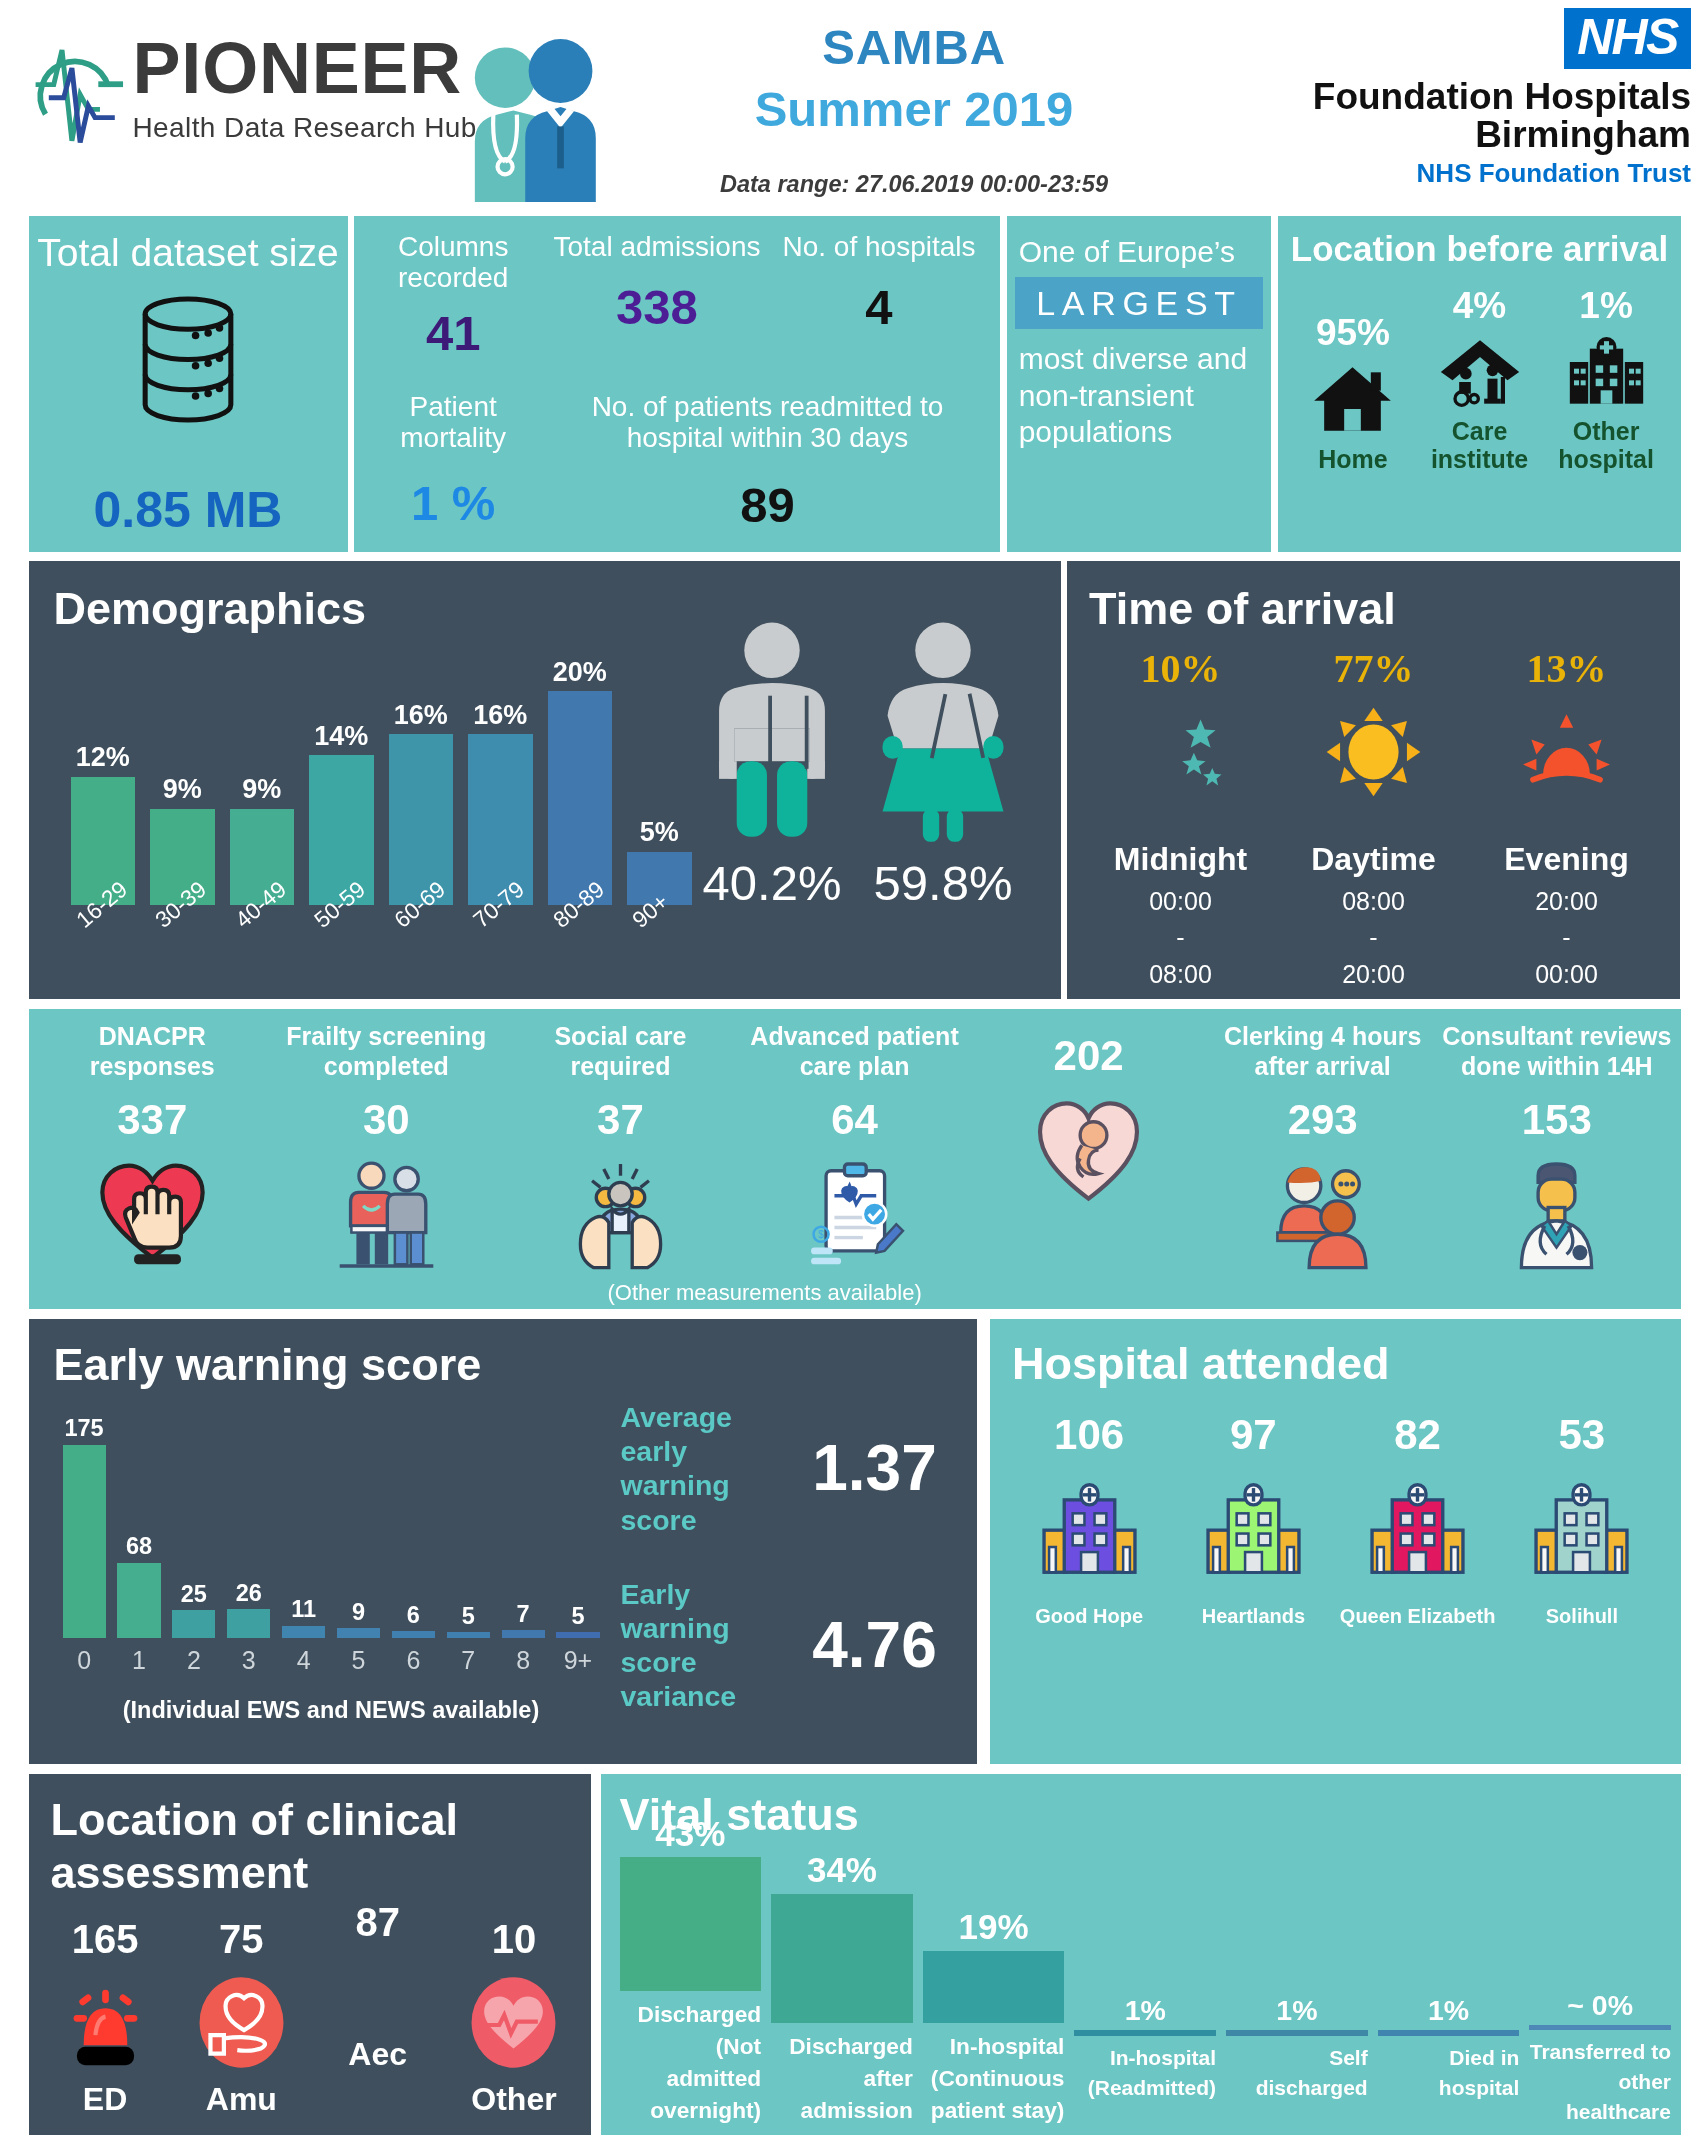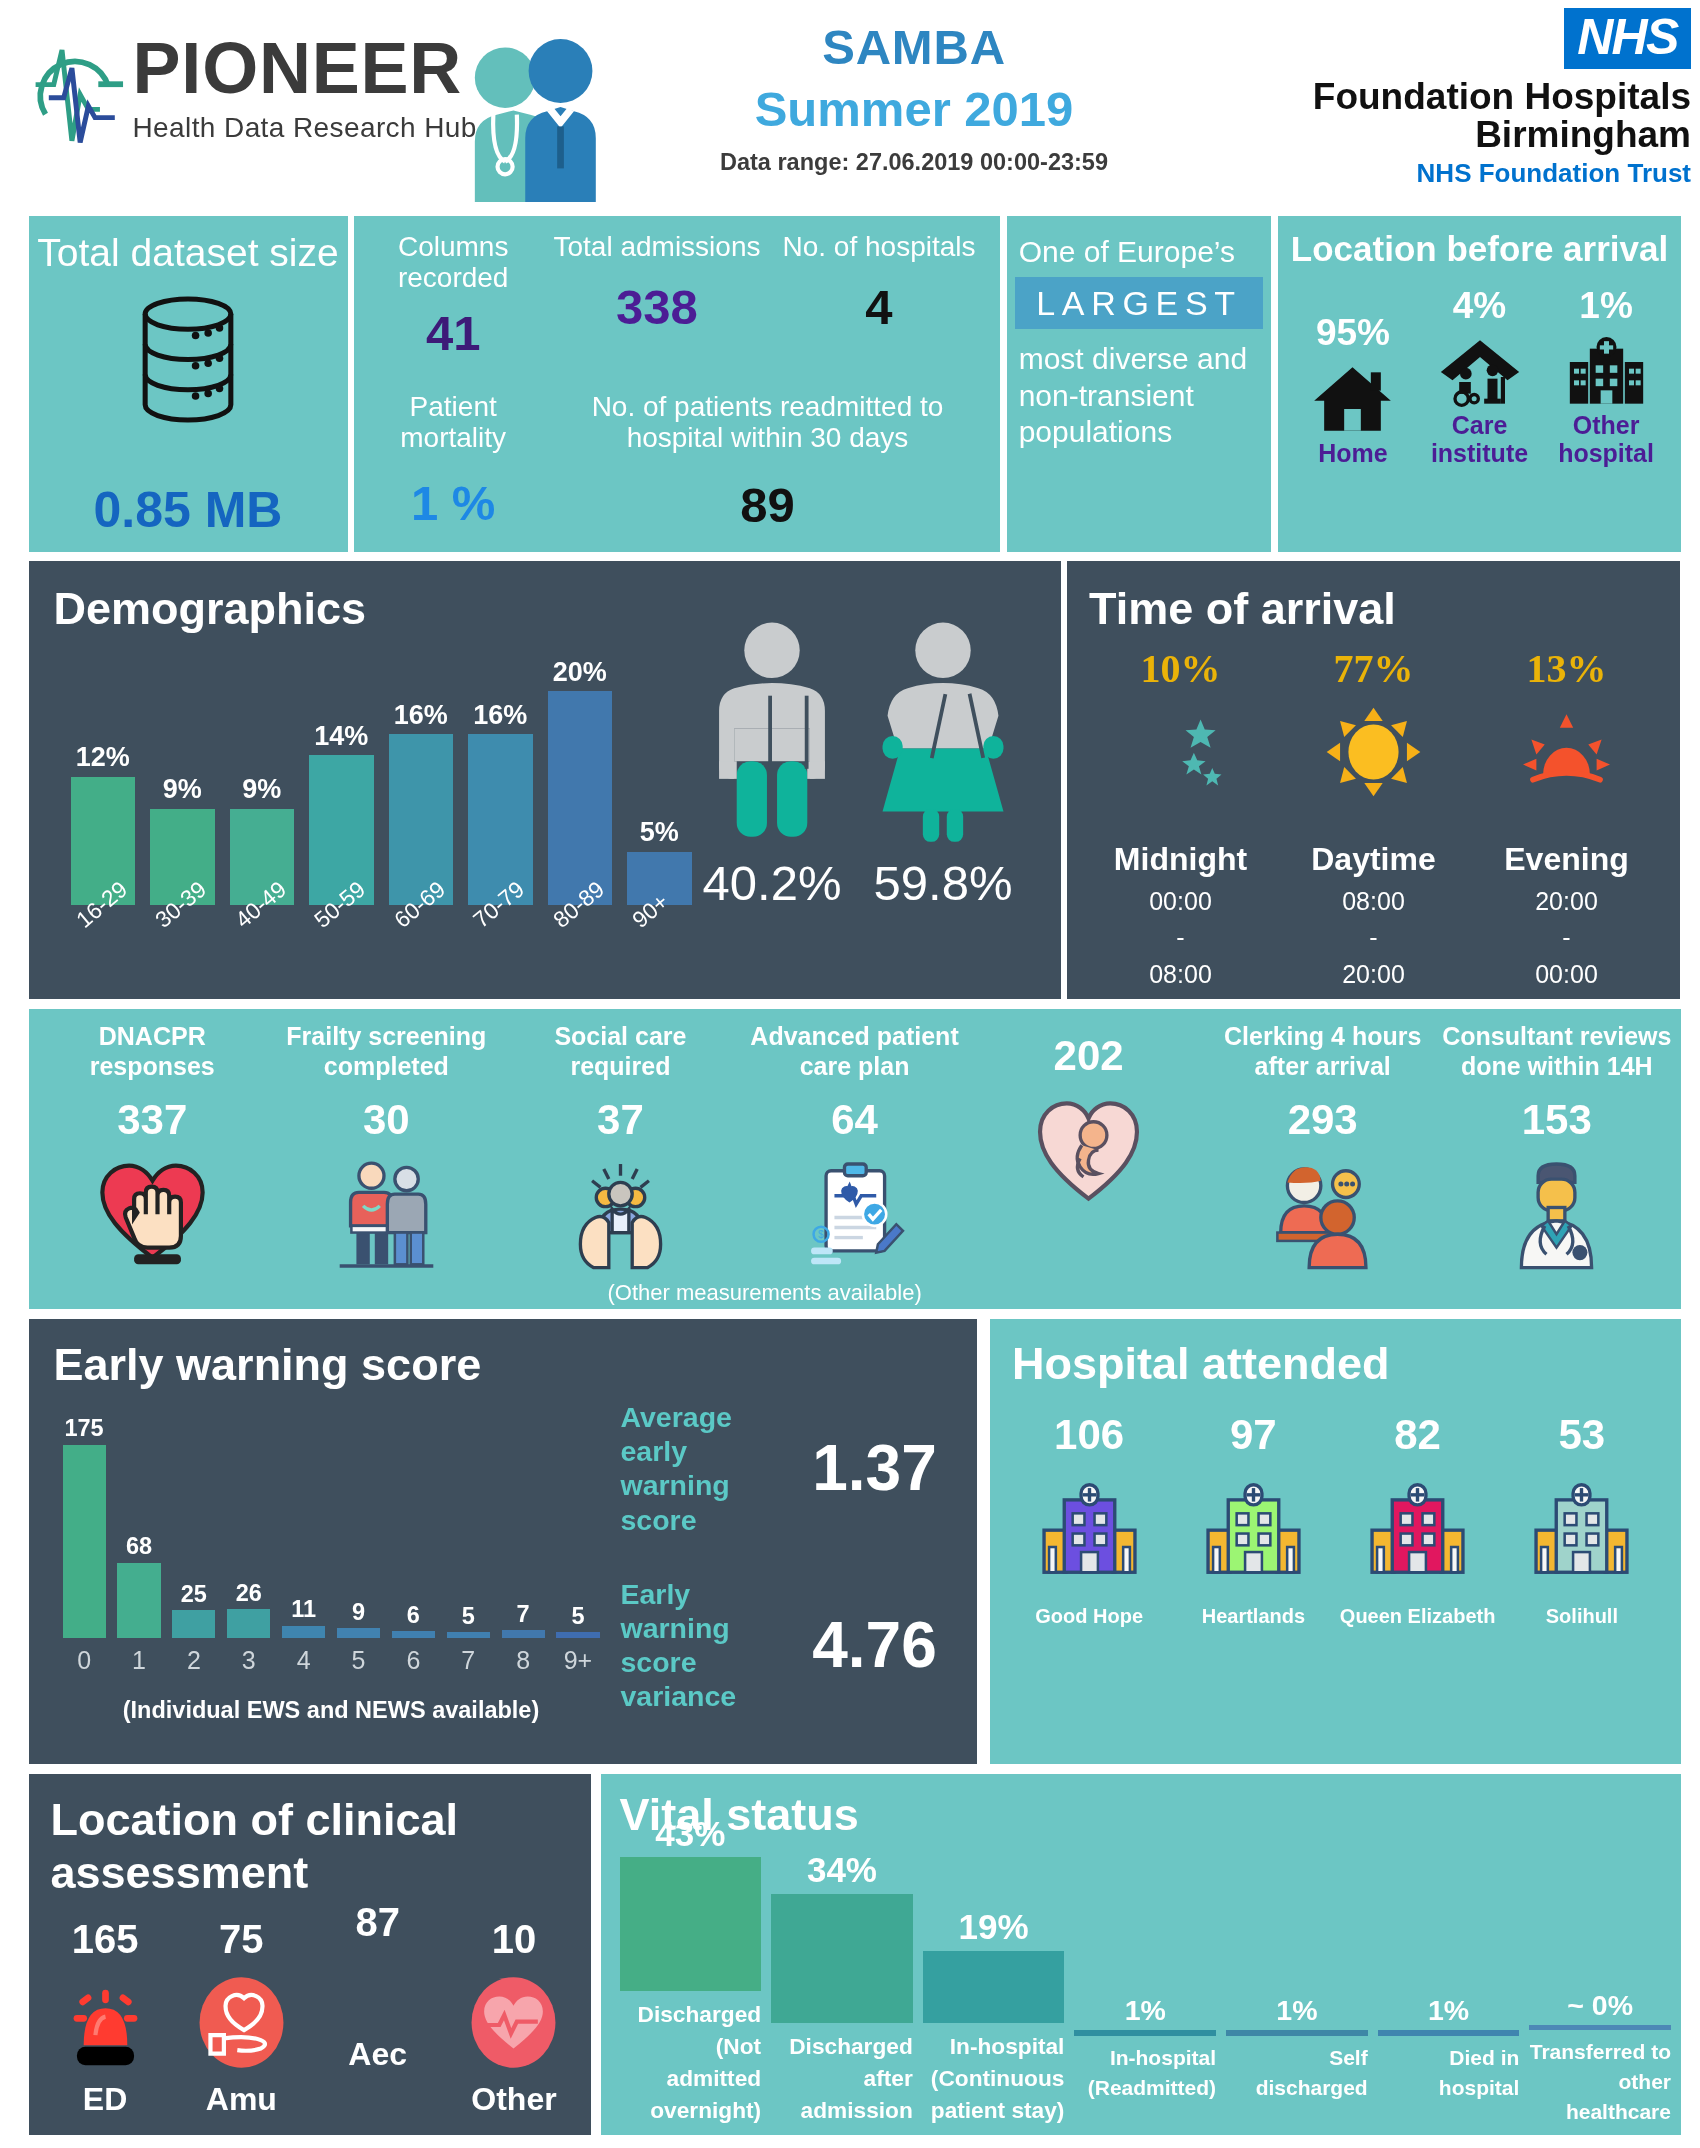--- a/index.html
+++ b/index.html
@@ -15,21 +15,21 @@
   .header { position: relative; height: 208px; width: 100%; }
   .pioneer-logo { position: absolute; left: 28.5px; top: 34px; display: flex; align-items: flex-start; }
   .pio-mark { width: 99px; height: 126px; flex: none; }
   .pio-text { margin-left: 5px; }
   .pio-name { font-size: 72px; font-weight: 700; letter-spacing: 0.8px; color: #3b3b3b; line-height: 0.95; font-family: "Liberation Sans", sans-serif; }
   .pio-sub { font-size: 28px; color: #3b3b3b; letter-spacing: 0.4px; margin-top: 10px; }
   .docs-icon { position: absolute; left: 453px; top: 34px; width: 168px; height: 168px; }
   .title-block { position: absolute; left: 654px; top: 18.5px; width: 520px; text-align: center; }
   .t-samba { font-size: 49px; font-weight: 700; color: #2E86C1; letter-spacing: 0.8px; }
   .t-summer { font-size: 49px; font-weight: 700; color: #3FA9DE; margin-top: 6.7px; }
-  .t-range { font-size: 23.5px; font-weight: 700; color: #3c3c3c; margin-top: 12px; }
+  .t-range { font-size: 23.5px; font-weight: 700; color: #3c3c3c; margin-top: 34px; font-style: italic; }
   .nhs-block { position: absolute; right: 10px; top: 8.4px; width: 394px; text-align: right; }
   .nhs-badge { display: inline-block; background: #0072CE; color: #fff; font-size: 50px; font-weight: 700;
                font-style: italic; padding: 3.4px 13.4px 6.7px; letter-spacing: -1.7px; line-height: 1.02; }
   .nhs-l1 { font-size: 37px; font-weight: 700; color: #111; line-height: 1.02; margin-top: 8.4px; }
   .nhs-l2 { font-size: 26px; font-weight: 700; color: #0072CE; margin-top: 5px; }
 
   
   .panel { position: absolute; }
   .teal { background: #6CC6C4; }
   .dark { background: #3F4F5D; }
@@ -51,21 +51,21 @@
 
   .lg-top { font-size:30px; color:#fff; padding:18.5px 11.7px 0; }
   .lg-badge { background:#4BA3C7; color:#fff; font-size:34px; letter-spacing:6.7px; text-align:center; margin:8.4px 8.4px 0; padding:6.7px 0; }
   .lg-body { font-size:30px; color:#fff; line-height:1.22; padding:11.7px 11.7px 0; }
 
   .lb-title { font-size:35px; color:#fff; font-weight:700; text-align:center; padding-top:13.4px; line-height:1.15; }
   .lb-row { display:flex; justify-content:space-around; align-items:flex-end; margin-top:15px; padding:0 11.7px; }
   .lb-cell { text-align:center; width:128px; }
   .lb-pct { font-size:37px; font-weight:700; color:#fff; }
   .lb-ic { height:77px; display:flex; align-items:center; justify-content:center; margin-top:6.7px; }
-  .lb-cap { font-size:25px; color:#4c1d95; font-weight:700; line-height:1.1; margin-top:2px; }
+  .lb-cap { font-size:25px; color:#14532d; font-weight:700; line-height:1.1; margin-top:8px; }
 
   
   #p-demo { left:28.5px;  top:561px; width:1032px; height:438px; }
   #p-toa  { left:1067px;top:561px; width:613px; height:438px; }
   .sec-title { font-size:45px; font-weight:700; color:#fff; }
   .demo-chart { position:absolute; left:42px; top:109px; width:621px; height:235px; display:flex; align-items:flex-end; gap:15px; }
   .dbar-wrap { flex:1; display:flex; flex-direction:column; justify-content:flex-end; height:100%; position:relative; }
   .dbar-val { position:absolute; left:0; right:0; text-align:center; font-size:27px; font-weight:700; color:#fff; }
   .dbar { width:100%; }
   .demo-ticks { position:absolute; left:42px; top:352px; width:621px; display:flex; gap:15px; }

